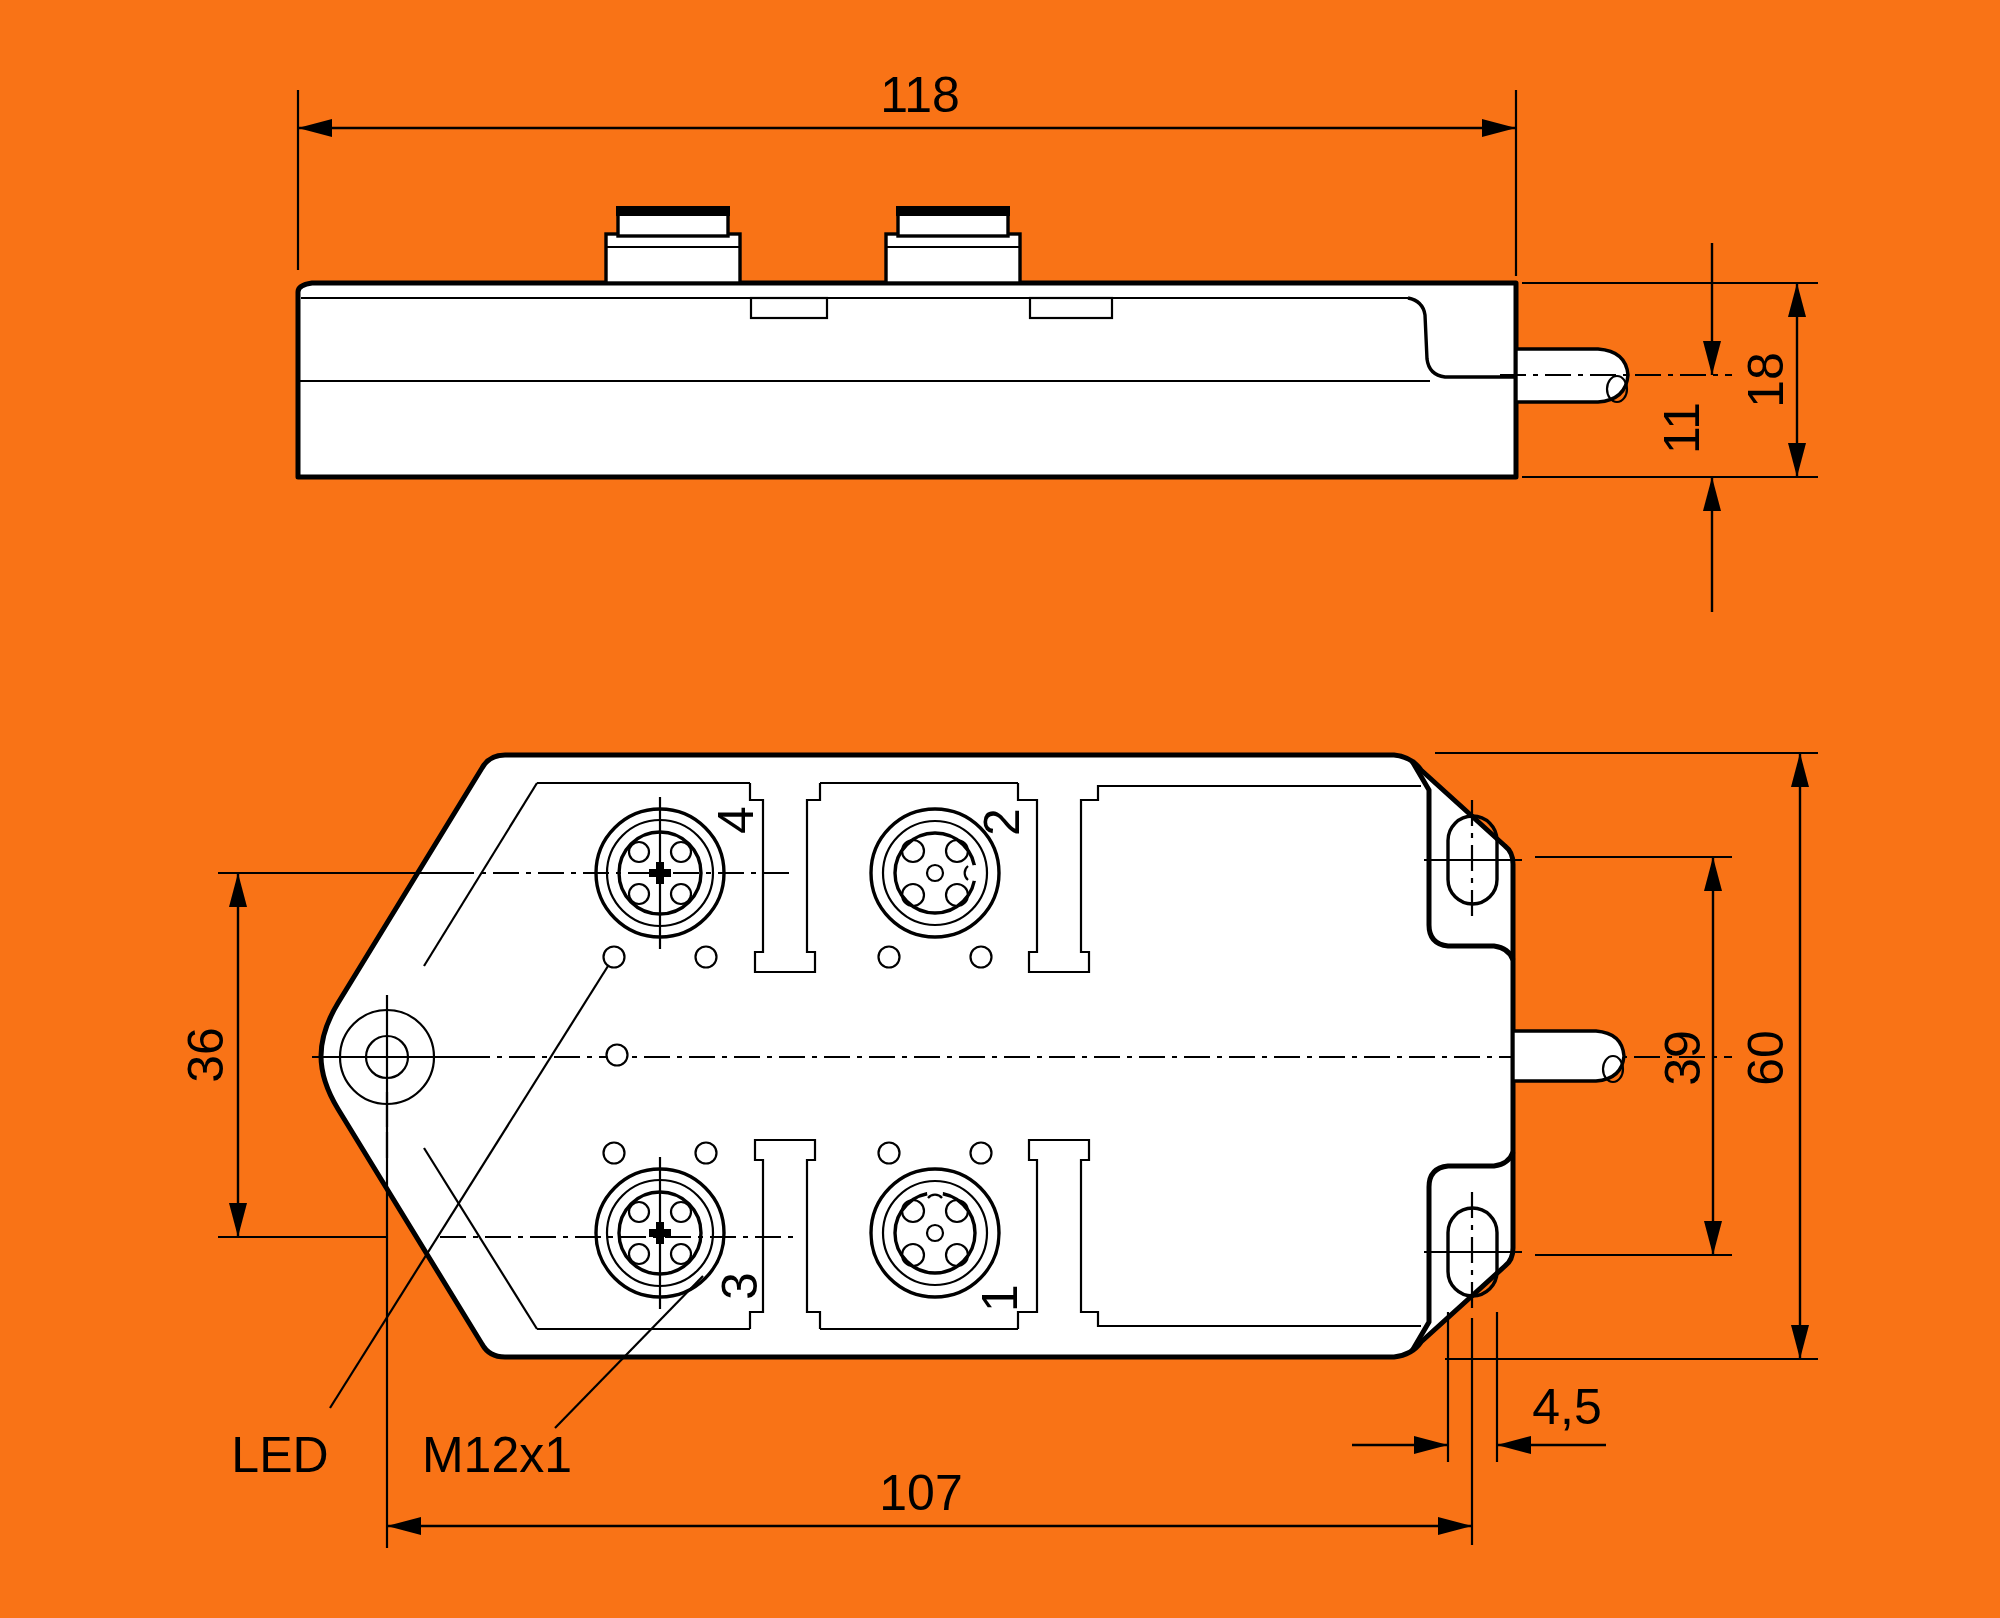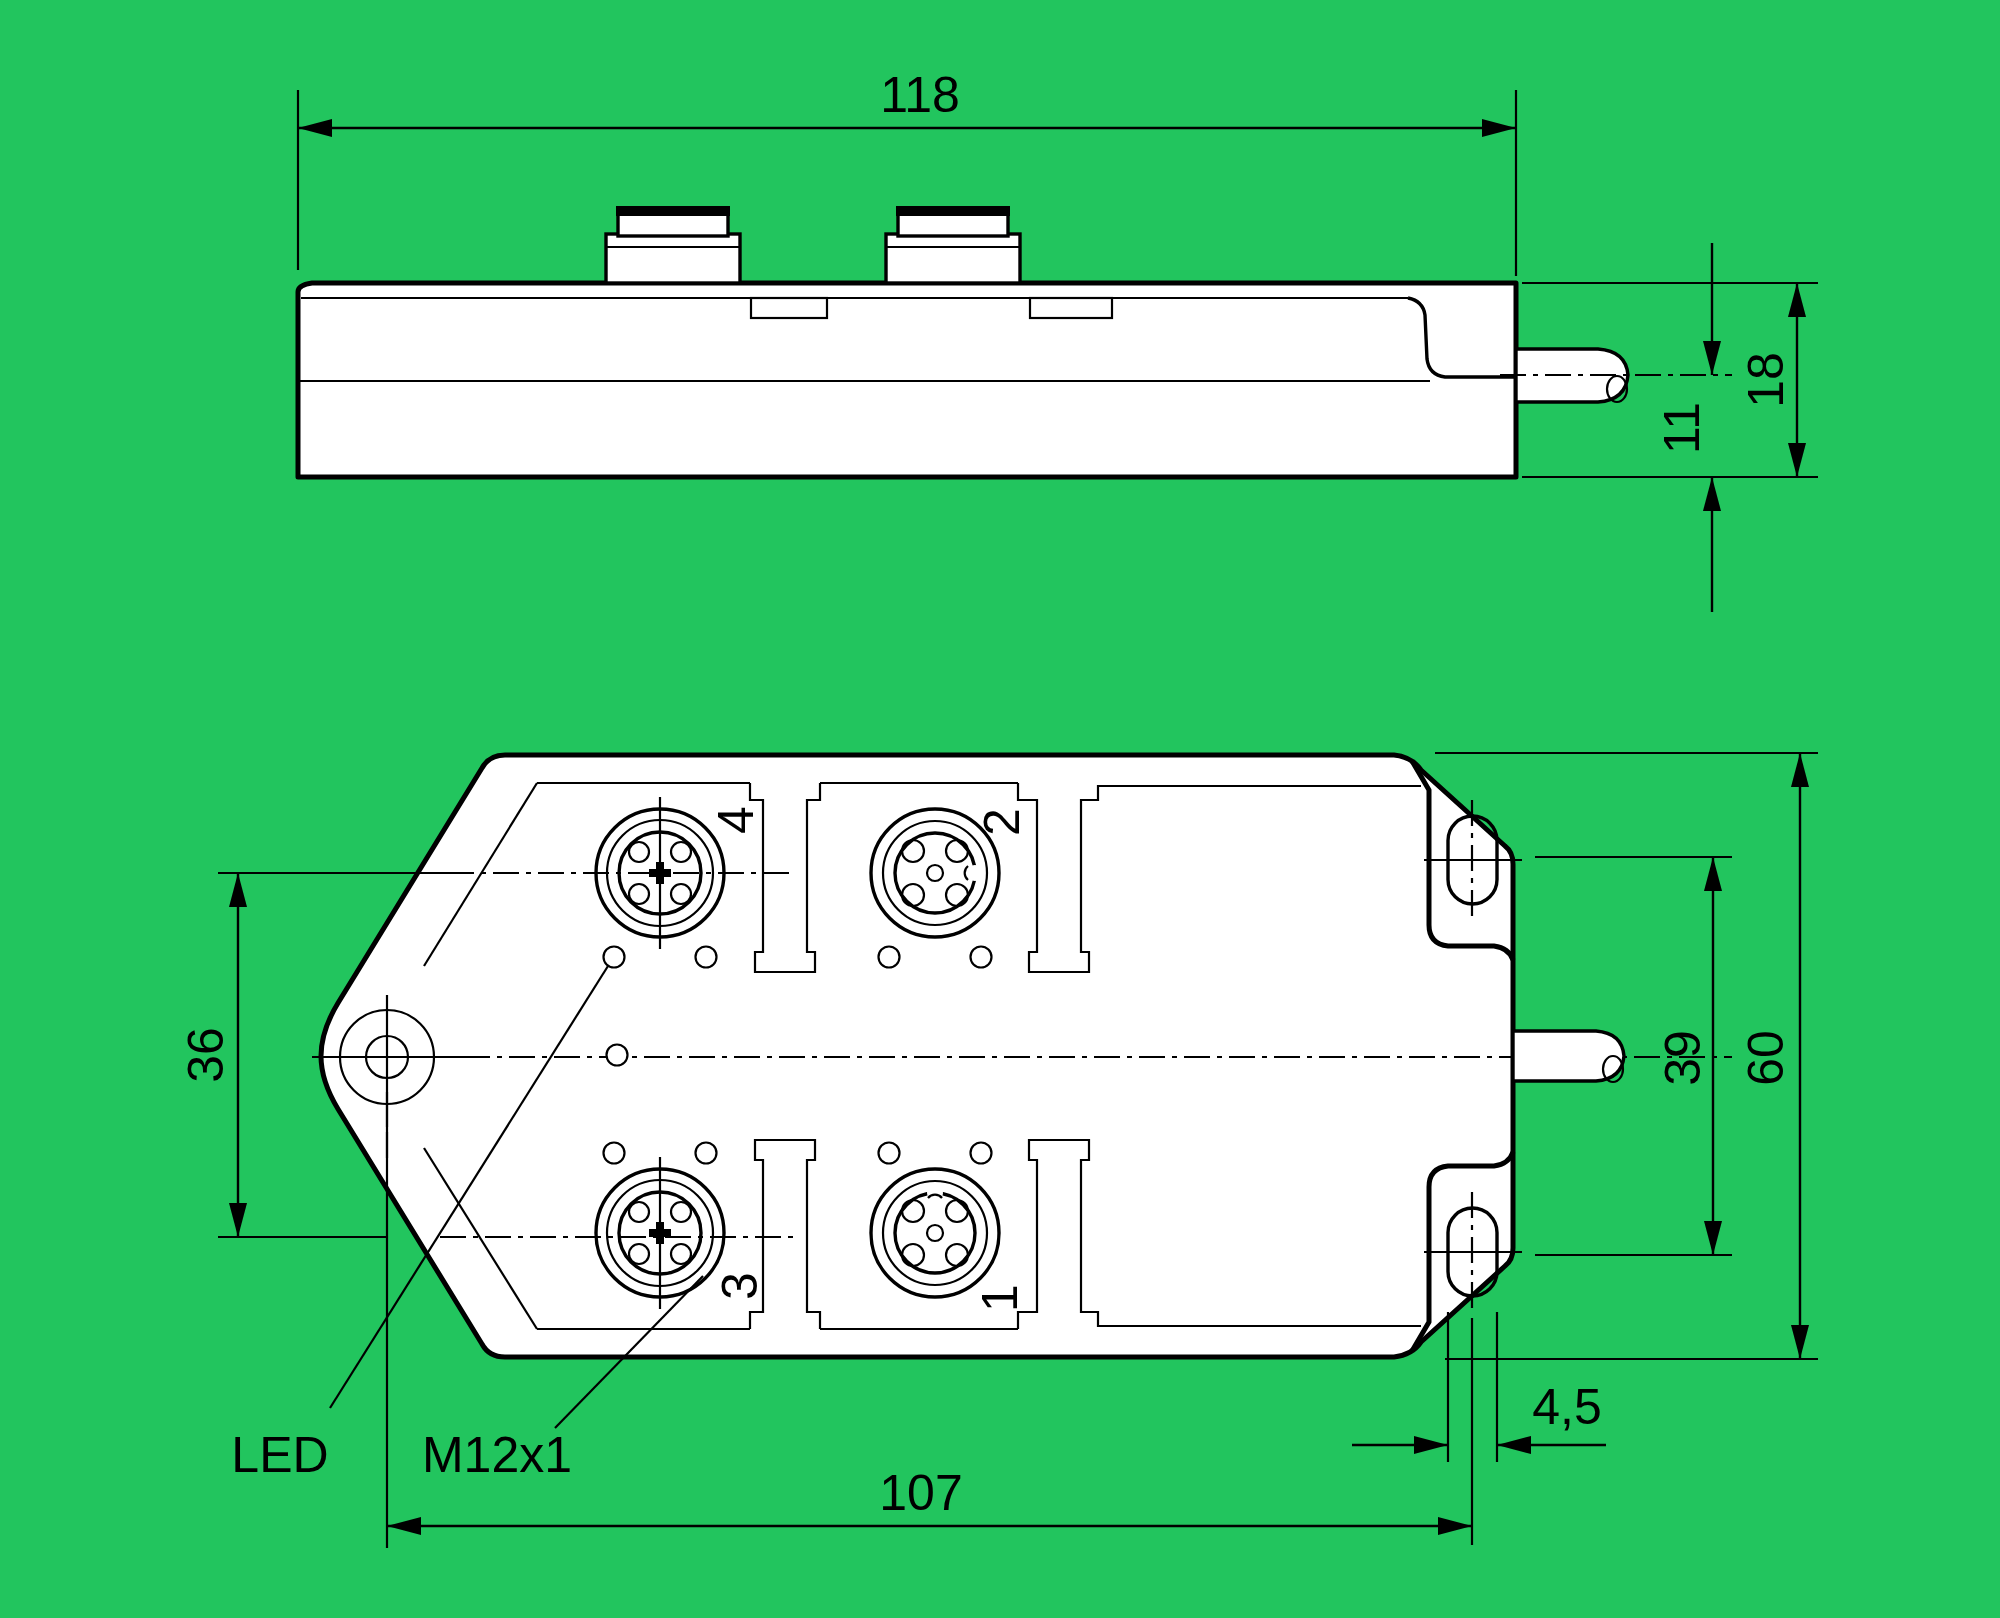--- a/index.html
+++ b/index.html
@@ -1,16 +1,16 @@
 <!DOCTYPE html>
 <html><head>
 <meta charset="utf-8">
 <style>
   html,body{margin:0;padding:0;background:#ffffff;}
-  .page{width:2000px;height:1618px;background:#22c55e;position:relative;}
+  .page{width:2000px;height:1618px;background:#f97316;position:relative;}
   svg{display:block;}
   text{font-family:"Liberation Sans","DejaVu Sans",sans-serif;fill:#000;}
   .outline{stroke:#000;stroke-width:5;fill:none;stroke-linejoin:round;}
   .outlinef{stroke:#000;stroke-width:5;fill:#fff;stroke-linejoin:round;}
   .med{stroke:#000;stroke-width:3.4;fill:none;}
   .medf{stroke:#000;stroke-width:3.4;fill:#fff;}
   .thin{stroke:#000;stroke-width:2.2;fill:none;}
   .thinf{stroke:#000;stroke-width:2.2;fill:#fff;}
   .dim{stroke:#000;stroke-width:2.4;fill:none;}
   .cl{stroke:#000;stroke-width:2.2;fill:none;stroke-dasharray:26 7 5 7;}

